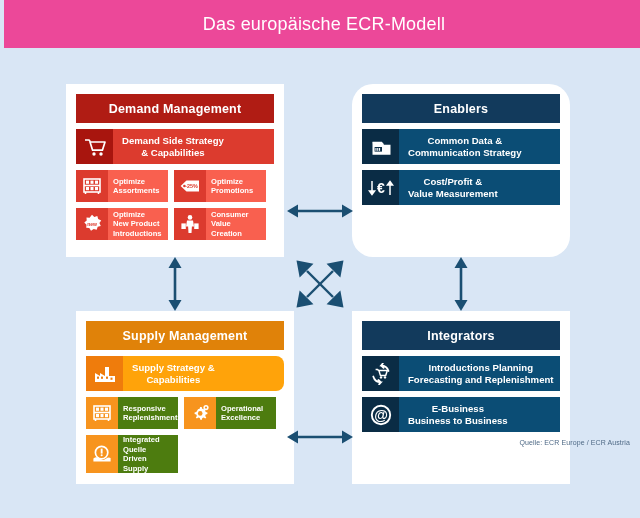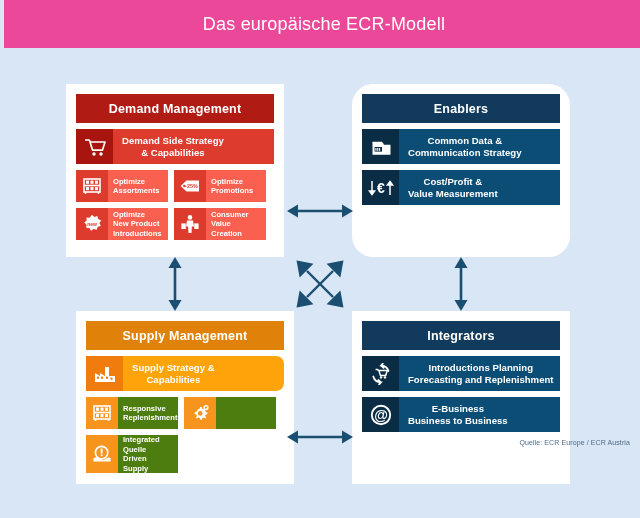--- a/index.html
+++ b/index.html
@@ -287,20 +287,26 @@
 
         <div class="tile orange">
           <div class="ibox">
             <svg width="20" height="18" viewBox="0 0 20 18">
               <path d="M8 5.2 l1.6-.5 .5-1.7 1.6 0 .5 1.7 1.6 .5 1.3-1.2 1.1 1.1 -1.1 1.4 .6 1.5 1.7 .4 0 1.6 -1.7 .5 -.5 1.5 1.1 1.4 -1.1 1.1 -1.4-1.1 -1.5 .6 -.4 1.7 -1.6 0 -.5-1.7 -1.5-.6 -1.4 1.1 -1.1-1.1 1.1-1.4 -.6-1.5 -1.7-.4 0-1.6 1.7-.5z" fill="#fff"></path>
               <circle cx="10.2" cy="9.4" r="2.3" fill="#f7941e"></circle>
               <circle cx="16" cy="3.6" r="2.6" fill="#fff"></circle>
               <circle cx="16" cy="3.6" r="1.1" fill="#f7941e"></circle>
             </svg>
           </div>
+          <div class="tlabel">
+            <span>
+              <span>Operational</span><br>
+              <span>Excellence</span>
+            </span>
+          </div>
         </div>
 
         <div class="tile orange">
           <div class="ibox">
             <svg width="20" height="18" viewBox="0 0 20 18">
               <circle cx="9.6" cy="7.6" r="6.2" fill="none" stroke="#fff" stroke-width="1.7"></circle>
               <rect x="8.7" y="3.6" width="1.9" height="5" fill="#fff"></rect>
               <circle cx="9.65" cy="10.3" r="1.05" fill="#fff"></circle>
               <path d="M1.4 13.6 q3.2-2.6 6.4 0 q3.2 2.6 6.4 0 q2.2-1.8 4.4-.6 v3.4 H1.4z" fill="#fff"></path>
             </svg>

